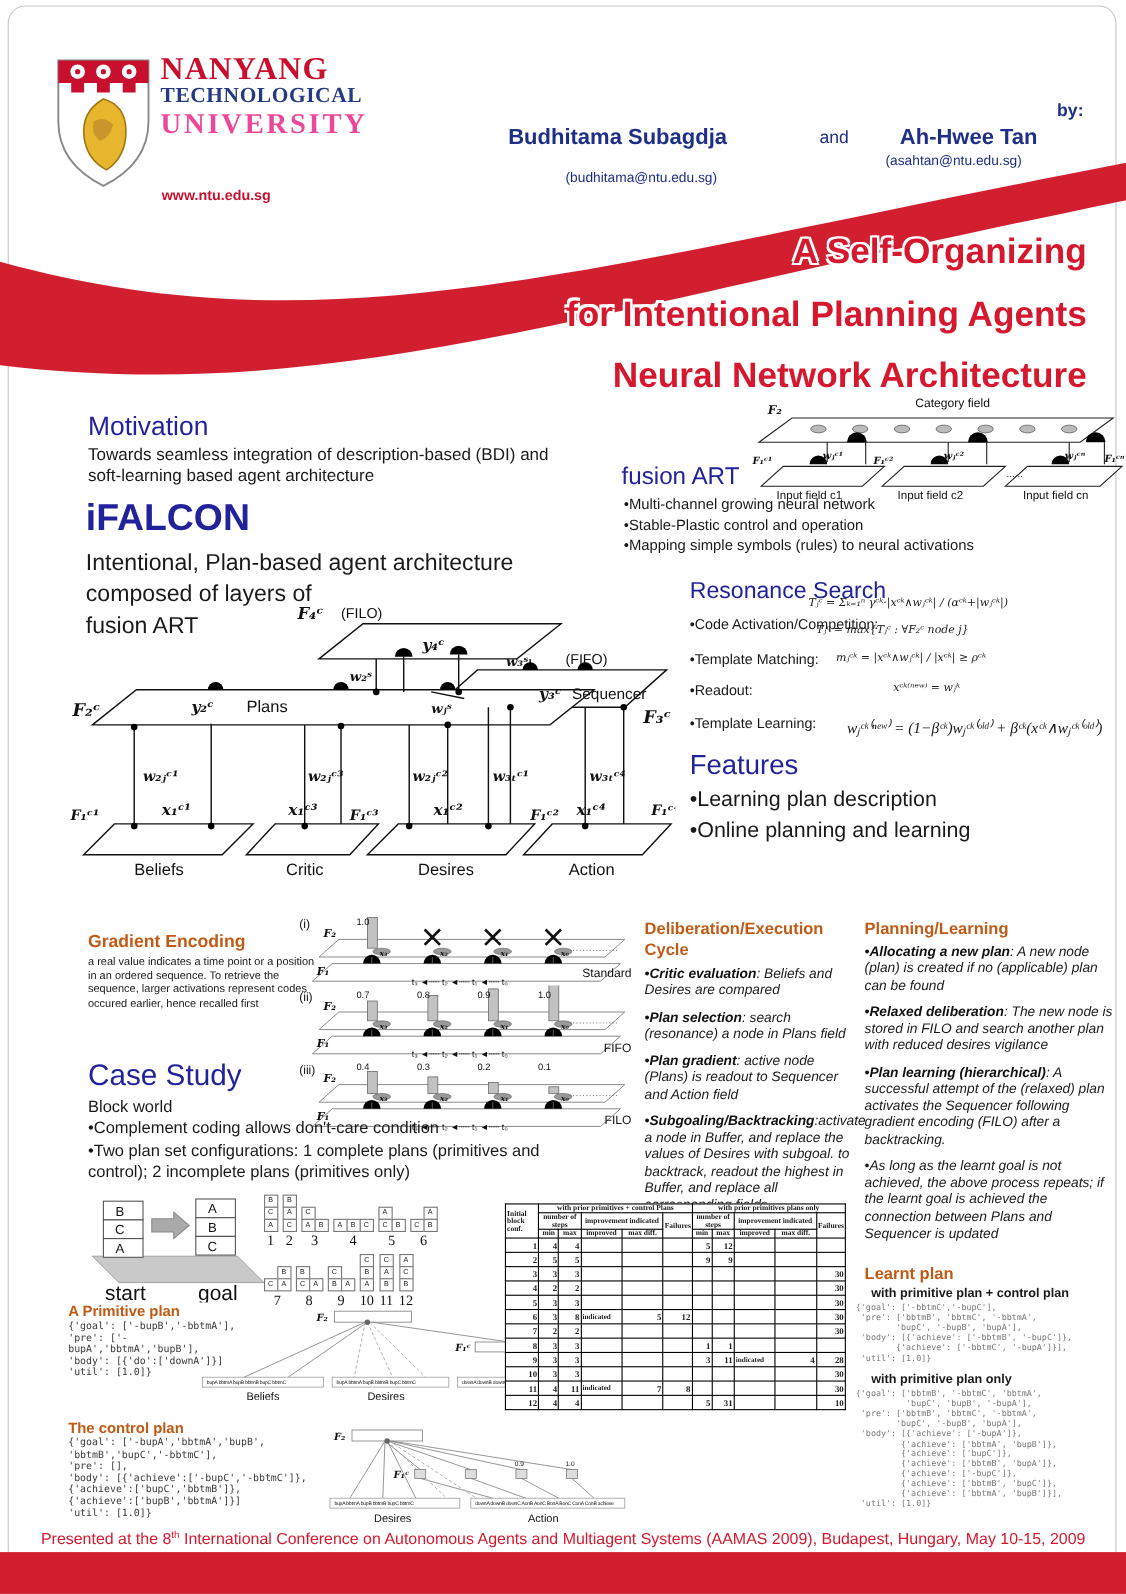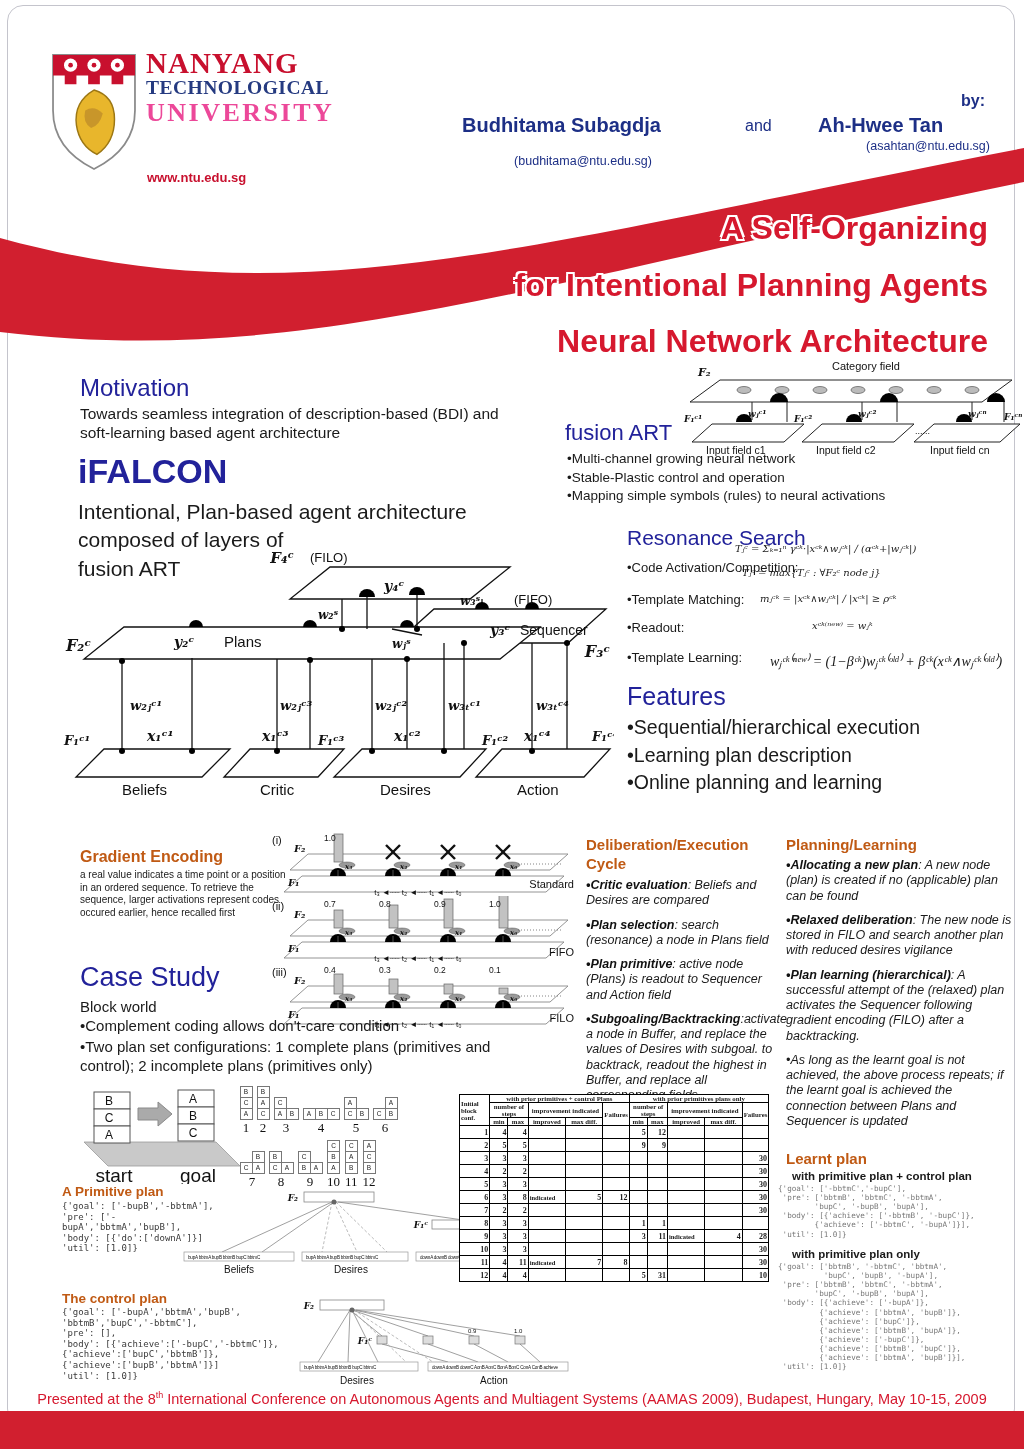--- a/index.html
+++ b/index.html
@@ -64,21 +64,21 @@
   <div style="font-size:19.5px;color:#253a80;letter-spacing:0.5px;">TECHNOLOGICAL</div>
   <div style="font-size:26px;color:#ec4899;letter-spacing:2.5px;">UNIVERSITY</div>
 </div>
 <div class="abs" style="left:147px;top:170px;z-index:2;color:#c8102e;font-weight:bold;font-size:13px;">www.ntu.edu.sg</div>
 
 <div class="abs" style="left:820px;top:92px;width:165px;text-align:right;color:#1d2f86;font-weight:bold;font-size:16px;z-index:2;">by:</div>
 <div class="abs" style="left:462px;top:114px;color:#1d2f86;font-weight:bold;font-size:20px;z-index:2;">Budhitama Subagdja</div>
 <div class="abs" style="left:745px;top:117px;color:#1d2f86;font-size:16px;z-index:2;">and</div>
 <div class="abs" style="left:818px;top:114px;color:#1d2f86;font-weight:bold;font-size:20px;z-index:2;">Ah-Hwee Tan</div>
 <div class="abs" style="left:462px;top:139px;width:242px;text-align:center;color:#1d2f86;font-size:12.5px;z-index:2;margin-top:15px;">(budhitama@ntu.edu.sg)</div>
-<div class="abs" style="left:805px;top:139px;width:185px;text-align:right;color:#1d2f86;font-size:12.5px;z-index:2;">(asahtan@ntu.edu.sg)</div>
+<div class="abs" style="left:805px;top:139px;width:185px;text-align:left;color:#1d2f86;font-size:12.5px;z-index:2;">(asahtan@ntu.edu.sg)</div>
 
 <div class="abs" style="left:300px;top:210px;width:688px;z-index:3;">
   <div class="title-line" style="font-size:32px;">A Self-Organizing</div>
   <div class="title-line" style="font-size:32px;margin-top:20px;">for Intentional Planning Agents</div>
   <div class="title-line" style="font-size:32px;margin-top:19px;">Neural Network Architecture</div>
 </div>
 
 <div class="abs navy" style="left:80px;top:374px;font-size:24px;z-index:2;">Motivation</div>
 <div class="abs" style="left:80px;top:404px;width:430px;font-size:15.5px;line-height:1.25;z-index:2;">Towards seamless integration of description-based (BDI) and soft-learning based agent architecture</div>
 
@@ -225,21 +225,20 @@
 <div class="abs" style="left:742px;top:567px;font-family:'DejaVu Serif',serif;font-style:italic;font-size:10px;z-index:2;">Tⱼᶜ = max{Tⱼᶜ : ∀F₂ᶜ node j}</div>
 <div class="abs" style="left:627px;top:592px;font-size:13px;z-index:2;">•Template Matching:</div>
 <div class="abs" style="left:760px;top:593px;font-family:'DejaVu Serif',serif;font-style:italic;font-size:10px;z-index:2;">mⱼᶜᵏ = |xᶜᵏ∧wⱼᶜᵏ| ∕ |xᶜᵏ| ≥ ρᶜᵏ</div>
 <div class="abs" style="left:627px;top:620px;font-size:13px;z-index:2;">•Readout:</div>
 <div class="abs" style="left:812px;top:620px;font-family:'DejaVu Serif',serif;font-style:italic;font-size:10px;z-index:2;">xᶜᵏ⁽ⁿᵉʷ⁾ = wⱼᵏ</div>
 <div class="abs" style="left:627px;top:650px;font-size:13px;z-index:2;">•Template Learning:</div>
 <div class="abs" style="left:742px;top:651px;font-family:Liberation Serif, serif;font-style:italic;font-size:14px;z-index:2;margin-left:28px;">wⱼᶜᵏ⁽ⁿᵉʷ⁾ = (1−βᶜᵏ)wⱼᶜᵏ⁽ᵒˡᵈ⁾ + βᶜᵏ(xᶜᵏ∧wⱼᶜᵏ⁽ᵒˡᵈ⁾)</div>
 
 <div class="abs navy" style="left:627px;top:682px;font-size:25px;z-index:2;">Features</div>
 <div class="abs" id="features-list" style="left:627px;top:714px;font-size:19.5px;line-height:1.37;z-index:2;">
-    <div class="bullet">•Sequential/hierarchical execution</div>
     <div class="bullet">•Learning plan description</div>
     <div class="bullet">•Online planning and learning</div>
   </div>
 
 <div class="abs orange" style="left:80px;top:848px;font-size:16px;z-index:2;">Gradient Encoding</div>
 <div class="abs" style="left:80px;top:869px;width:213px;font-size:10px;line-height:1.25;z-index:2;">a real value indicates a time point or a position in an ordered sequence. To retrieve the sequence, larger activations represent codes occured earlier, hence recalled first</div>
 
 <div class="abs" id="gradient-rows" style="left:268px;top:830px;z-index:2;">
     <svg width="312" height="66" viewBox="0 0 312 66" style="display: block;">
       <polygon points="40,24 300,24 282,40 22,40" fill="#fff" stroke="#888" stroke-width="0.9"></polygon>
@@ -342,21 +341,21 @@
       <text x="242" y="39" font-size="7" class="st">x₀</text>
       <text x="150" y="65" font-size="8" class="sn" text-anchor="middle" fill="#333">t₃ ◄┄┄ t₂ ◄┄┄ t₁ ◄┄┄ t₀</text>
       <text x="306" y="60" font-size="11" class="sn" text-anchor="end">FILO</text>
     </svg>
   </div>
 
 <div class="abs orange" style="left:586px;top:836px;width:180px;font-size:15px;line-height:1.25;z-index:2;">Deliberation/Execution Cycle</div>
 <div class="abs" id="delib-items" style="left:586px;top:878px;width:188px;font-size:12.5px;z-index:2;">
     <div class="lead-item"><b>•Critic evaluation</b><span>: Beliefs and Desires are compared</span></div>
     <div class="lead-item"><b>•Plan selection</b><span>: search (resonance) a node in Plans field</span></div>
-    <div class="lead-item"><b>•Plan primitive</b><span>: active node (Plans) is readout to Sequencer and Action field</span></div>
+    <div class="lead-item"><b>•Plan gradient</b><span>: active node (Plans) is readout to Sequencer and Action field</span></div>
     <div class="lead-item"><b>•Subgoaling/Backtracking</b><span>:activate a node in Buffer, and replace the values of Desires with subgoal. to backtrack, readout the highest in Buffer, and replace all corresponding fields</span></div>
   </div>
 
 <div class="abs orange" style="left:786px;top:836px;font-size:15px;z-index:2;">Planning/Learning</div>
 <div class="abs" id="planning-items" style="left:786px;top:858px;width:228px;font-size:12.5px;z-index:2;">
     <div class="lead-item"><b>•Allocating a new plan</b><span>: A new node (plan) is created if no (applicable) plan can  be found</span></div>
     <div class="lead-item"><b>•Relaxed deliberation</b><span>: The new node is stored in FILO and search another plan with reduced desires vigilance</span></div>
     <div class="lead-item"><b>•Plan learning (hierarchical)</b><span>: A successful attempt of the (relaxed) plan activates the Sequencer following gradient encoding (FILO) after a backtracking.</span></div>
     <div class="lead-item"><span>•As long as the learnt goal is not achieved, the above process repeats; if the learnt goal is achieved the connection between Plans and Sequencer is updated</span></div>
   </div>

